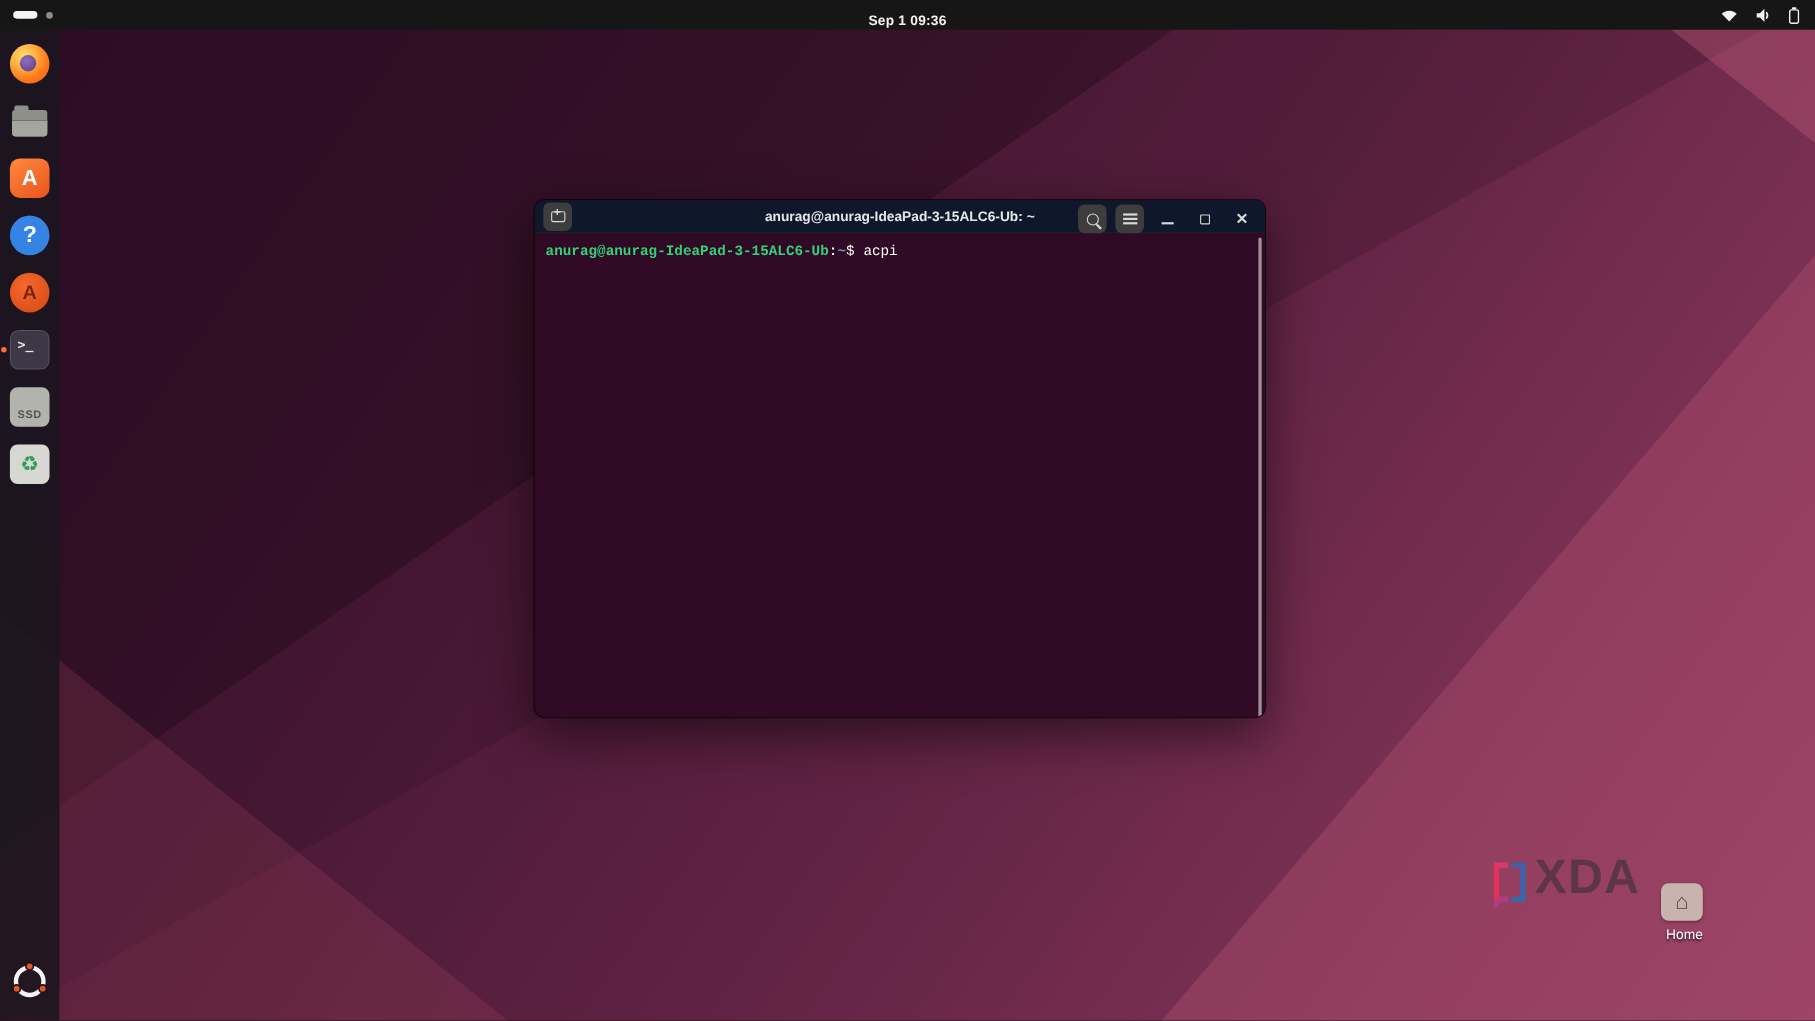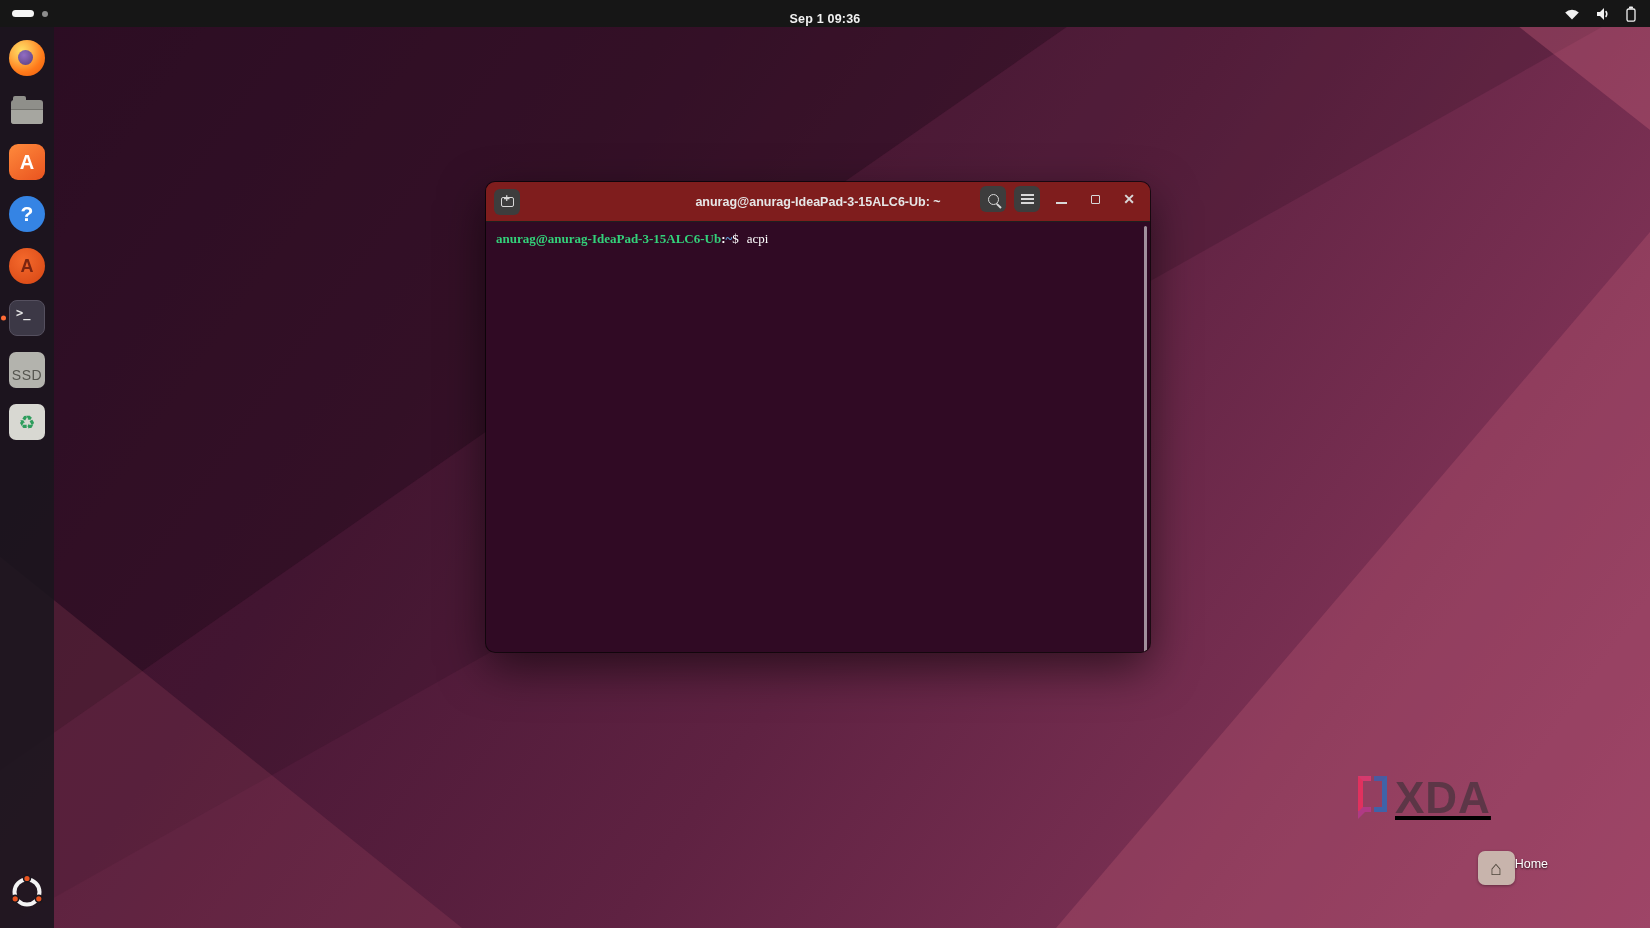--- a/index.html
+++ b/index.html
@@ -66,37 +66,37 @@
 
   .icon-updater { width:36px; height:36px; border-radius:50%;
     background:radial-gradient(circle at 40% 35%, #f4692c, #d64513); display:flex; align-items:center; justify-content:center; }
   .icon-updater::after { content:"A"; color:#7a2410; font-weight:bold; font-size:18px; }
 
   .icon-terminal { width:36px; height:36px; border-radius:8px; background:#3c3846; border:1px solid #55505f; position:relative; }
   .icon-terminal::after { content:">_"; position:absolute; left:6px; top:5px; color:#e6e6e6;
     font-family:"DejaVu Sans Mono",monospace; font-size:12px; font-weight:bold; }
 
   .icon-ssd { width:36px; height:36px; border-radius:7px; background:#b3b3ad; display:flex; align-items:flex-end; justify-content:center; padding-bottom:5px; }
-  .icon-ssd .ssd-text { font-size:14px; font-weight:normal; color:#55554f; letter-spacing:0.5px; }
+  .icon-ssd .ssd-text { font-size:10px; font-weight:bold; color:#55554f; letter-spacing:0.5px; }
 
   .icon-trash { width:36px; height:36px; border-radius:7px; background:#d8d8d2; display:flex; align-items:center; justify-content:center; }
   .icon-trash::after { content:"♻"; color:#2d9d5c; font-size:19px; line-height:1; }
 
   .dock-spacer { flex:1; }
   .icon-showapps { width:36px; height:36px; margin-bottom:14px; }
 
   
   .terminal-window {
     position:absolute; left:486px; top:182px; width:664px; height:470px; z-index:5;
     border-radius:9px; overflow:hidden;
     box-shadow:0 16px 46px rgba(0,0,0,0.55), 0 0 0 1px rgba(0,0,0,0.65);
     background:#300a24;
   }
   .term-header {
-    position:relative; height:40px; background:#7f1d1d; border-bottom:1px solid #1f1f1f;
+    position:relative; height:30px; background:#0f172a; border-bottom:1px solid #1f1f1f;
     display:flex; align-items:center; padding:0 8px;
   }
   .term-title {
     position:absolute; left:50%; top:50%; transform:translate(-50%,-50%);
     color:#e6e6e6; font-size:12.5px; font-weight:bold; white-space:nowrap;
   }
   .hdr-btn {
     width:26px; height:26px; border-radius:50%; display:flex; align-items:center; justify-content:center;
     flex:none; cursor:default;
   }
@@ -110,48 +110,48 @@
   .glyph-search::after { content:""; position:absolute; right:-4px; bottom:-3px; width:6px; height:1.7px; background:#d8d8d8; transform:rotate(45deg); }
 
   .glyph-menu { width:13px; height:1.7px; background:#d8d8d8; box-shadow:0 -4px 0 #d8d8d8, 0 4px 0 #d8d8d8; }
 
   .glyph-min { width:11px; height:1.7px; background:#d8d8d8; margin-top:8px; }
   .glyph-max { width:9px; height:9px; border:1.6px solid #d8d8d8; border-radius:1px; }
   .glyph-close { color:#d8d8d8; font-size:14px; line-height:1; font-weight:bold; }
 
   .term-body {
     position:relative; height:564px; padding:8px 10px;
-    font-family:Liberation Serif, serif; font-size:13px; line-height:18px; color:#ffffff;
+    font-family:Liberation Mono, monospace; font-size:13px; line-height:18px; color:#ffffff;
     cursor:text;
   }
   .t-line { white-space:pre; }
   .p-user  { color:#33d17a; font-weight:bold; }
   .p-colon { color:#ffffff; font-weight:bold; }
   .p-path  { color:#5c9fd8; font-weight:bold; }
   .p-dollar{ color:#ffffff; }
   .cmd { margin-left:8px; color:#ffffff; }
   .cursor { display:inline-block; width:8px; height:15px; border:1px solid #d9d9d9; margin-left:8px; vertical-align:-2px; }
 
   .term-scrollbar {
     position:absolute; right:3px; top:4px; bottom:5px; width:3px;
     background:rgba(255,255,255,0.55); border-radius:2px;
   }
 
   
-  .watermark { position:absolute; left:1358px; top:776px; z-index:1; display:flex; align-items:flex-start;text-decoration:underline; }
+  .watermark { position:absolute; left:1358px; top:776px; z-index:1; display:flex; align-items:flex-end; }
   .wm-bracket { width:13px; height:36px; flex:none; position:relative; }
   .wm-left  { border-left:5px solid #e0315e; border-top:5px solid #d53a6e; border-bottom:5px solid #b03a84; }
   .wm-left::after { content:""; position:absolute; left:-5px; bottom:-12px; width:0; height:0;
     border-left:8px solid #b03a84; border-bottom:8px solid transparent; }
   .wm-right { border-right:5px solid #3f63a8; border-top:5px solid #4a5ba0; border-bottom:5px solid #3f63a8; margin-left:3px; }
   .wm-text { margin-left:8px; font-size:44px; line-height:1; font-weight:bold; letter-spacing:1px;
     color:rgba(45,45,50,0.55); font-family:"Liberation Sans",sans-serif; }
 
   .home-icon-wrap { position:absolute; left:1478px; top:803px; width:70px; z-index:1;
-    display:flex; flex-direction:row; align-items:flex-start;margin-top:48px; }
+    display:flex; flex-direction:column; align-items:flex-end; }
   .home-tile { width:38px; height:34px; border-radius:7px; background:rgba(208,200,184,0.85);
     display:flex; align-items:center; justify-content:center; box-shadow:0 1px 3px rgba(0,0,0,0.35); }
   .home-tile::after { content:"⌂"; font-size:20px; color:#4e463c; line-height:1; }
   .home-label { margin-top:6px; color:#ffffff; font-size:12.5px; text-shadow:0 1px 2px rgba(0,0,0,0.8); }
 </style>
 </head>
 <body>
 
 <div class="wallpaper">
   <div class="wp-shape wp-dark-tl"></div>

